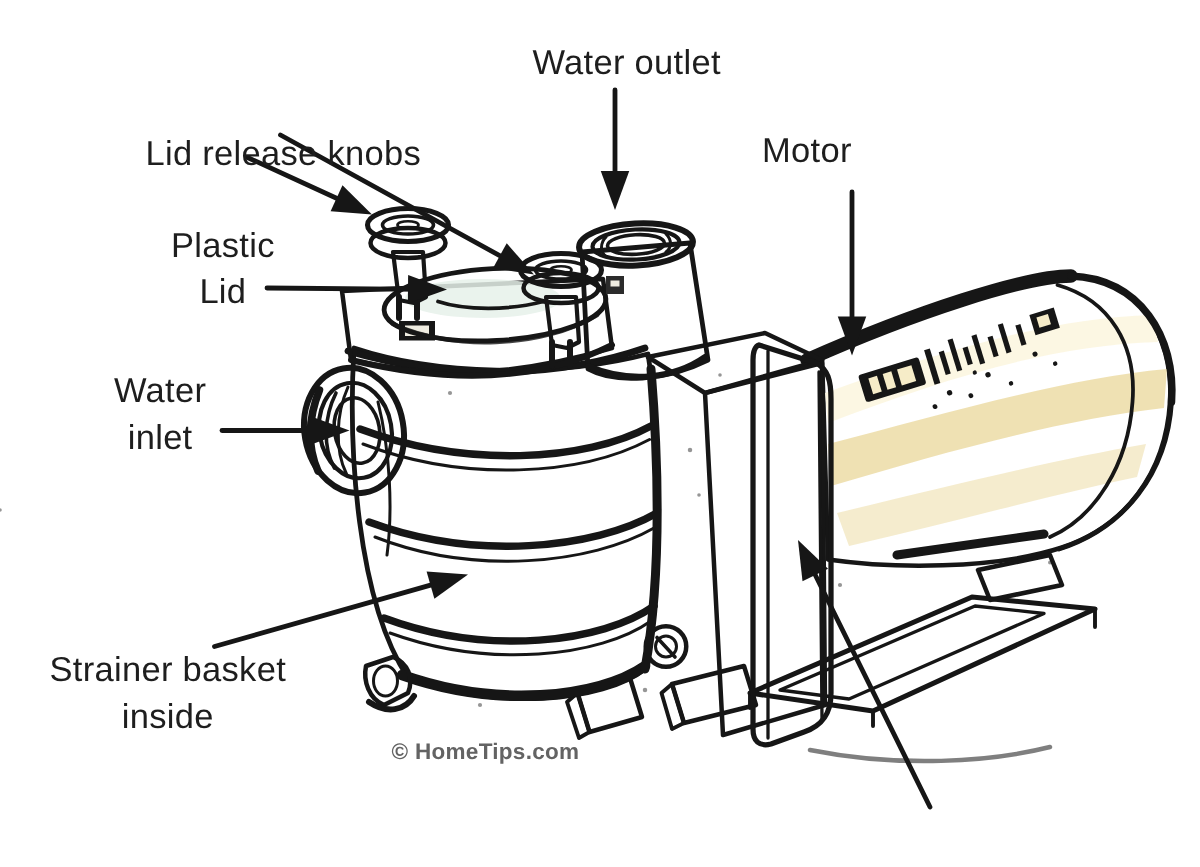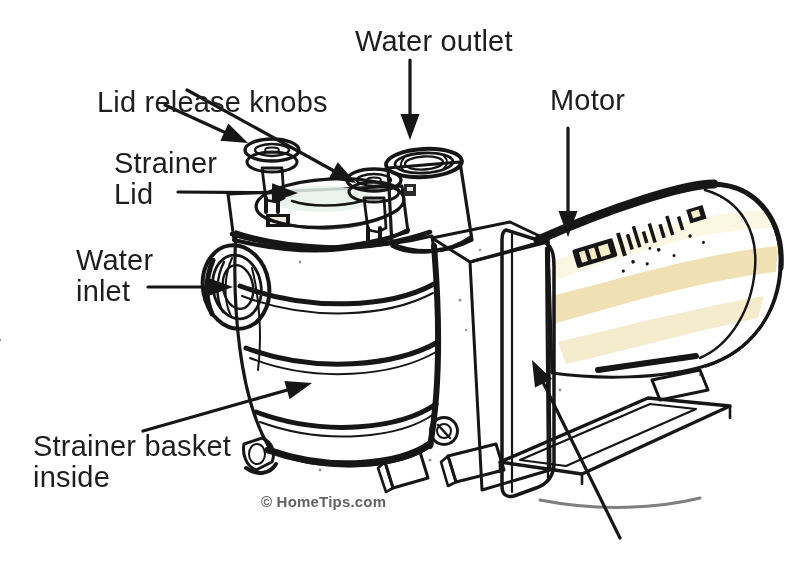--- a/index.html
+++ b/index.html
@@ -11,26 +11,26 @@
   #stage{
     position:relative;width:800px;height:578px;overflow:hidden;
     background:var(--background);
     font-family:"Liberation Sans",sans-serif;
   }
   #art{position:absolute;left:0;top:0;}
   .inkline{stroke:var(--ink);fill:none;stroke-linecap:round;stroke-linejoin:round;}
   .callout-line{stroke:var(--ink);stroke-width:3.2;stroke-linecap:round;}
   .callout-head{fill:var(--ink);}
   .label{
-    position:absolute;font-size:29px;line-height:31px;color:var(--label-text);
-    white-space:pre-line;letter-spacing:0.2px;
+    position:absolute;font-size:23px;line-height:31px;color:var(--label-text);
+    white-space:pre-line;letter-spacing:0.2px;text-align:center;
   }
   .lbl-lid-knobs{left:97px;top:51px;margin-top:36px;}
   .lbl-water-outlet{left:355px;top:26px;}
-  .lbl-motor{left:550px;top:85px;}
+  .lbl-motor{left:508px;top:85px;}
   .lbl-plastic-lid{left:114px;top:148px;}
   .lbl-water-inlet{left:76px;top:245px;}
   .lbl-strainer{left:33px;top:431px;}
   .lbl-impeller{left:528px;top:531px;}
   .credit{
     position:absolute;left:261px;top:493px;font-size:15px;font-weight:700;
     color:var(--credit-text);letter-spacing:0.2px;
   }
 </style>
 </head>
@@ -201,20 +201,20 @@
         <line x1="143" y1="431" x2="296.9935432007881" y2="387.2621889133856" class="callout-line"></line>
         <polygon points="312,383 289.58480242933683,399.2421955987525 284.3936749066236,380.96510077919953" class="callout-head"></polygon>
         <line x1="620" y1="538" x2="538.9136103091912" y2="373.9843481254095" class="callout-line"></line>
         <polygon points="532,360 552.0387932839976,379.0970354694443 535.0065744133065,387.5174582819208" class="callout-head"></polygon>
       </g>
   </svg>
 
   <div class="label lbl-lid-knobs">Lid release knobs</div>
   <div class="label lbl-water-outlet">Water outlet</div>
   <div class="label lbl-motor">Motor</div>
-  <div class="label lbl-plastic-lid">Strainer
+  <div class="label lbl-plastic-lid">Plastic
 Lid</div>
   <div class="label lbl-strainer">Strainer basket
 inside</div>
   <div class="label lbl-water-inlet">Water
 inlet</div>
   <div class="credit">© HomeTips.com</div>
 </div>
 
 </body></html>

